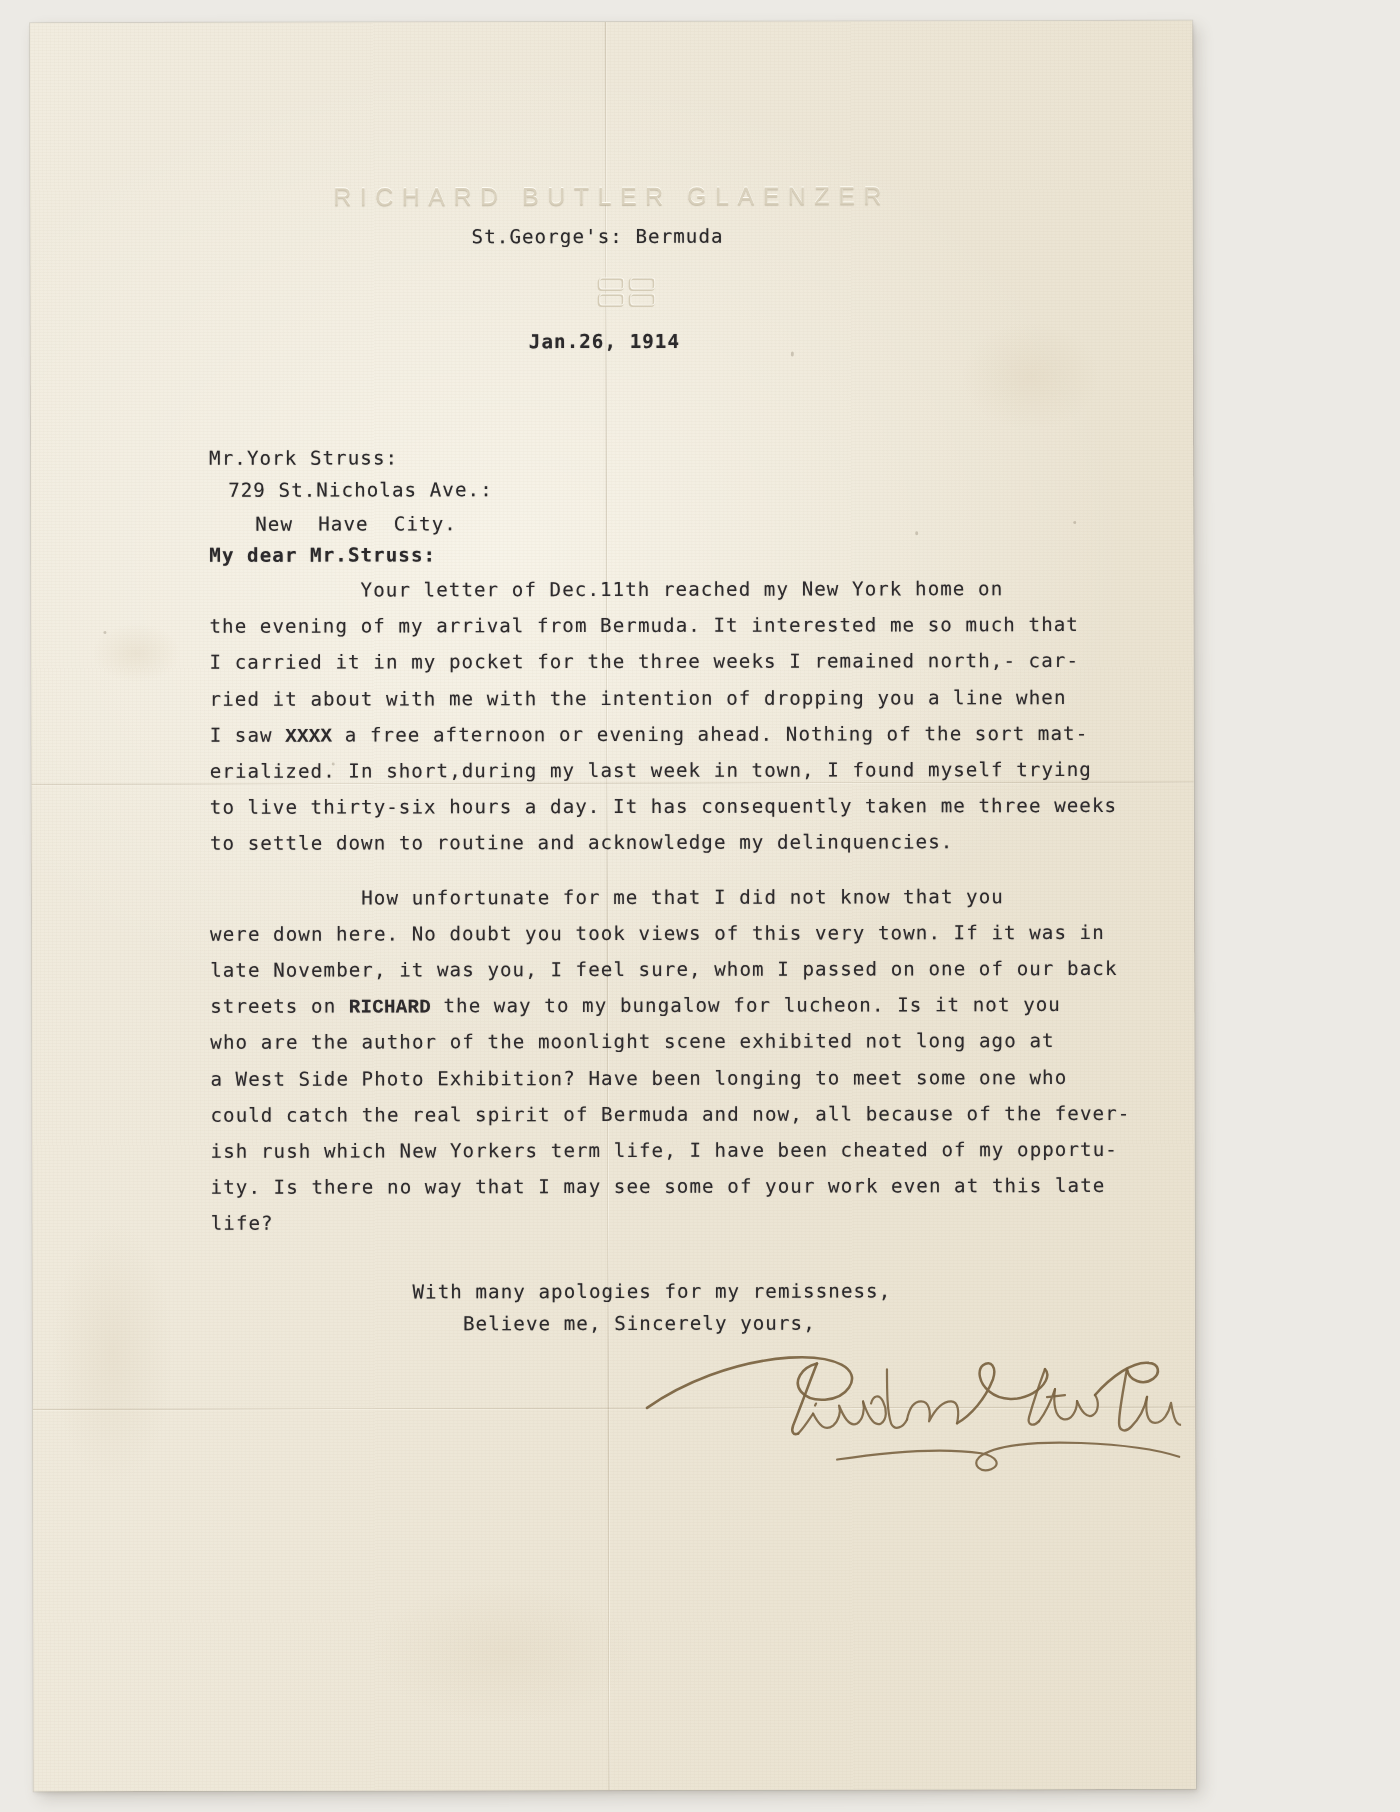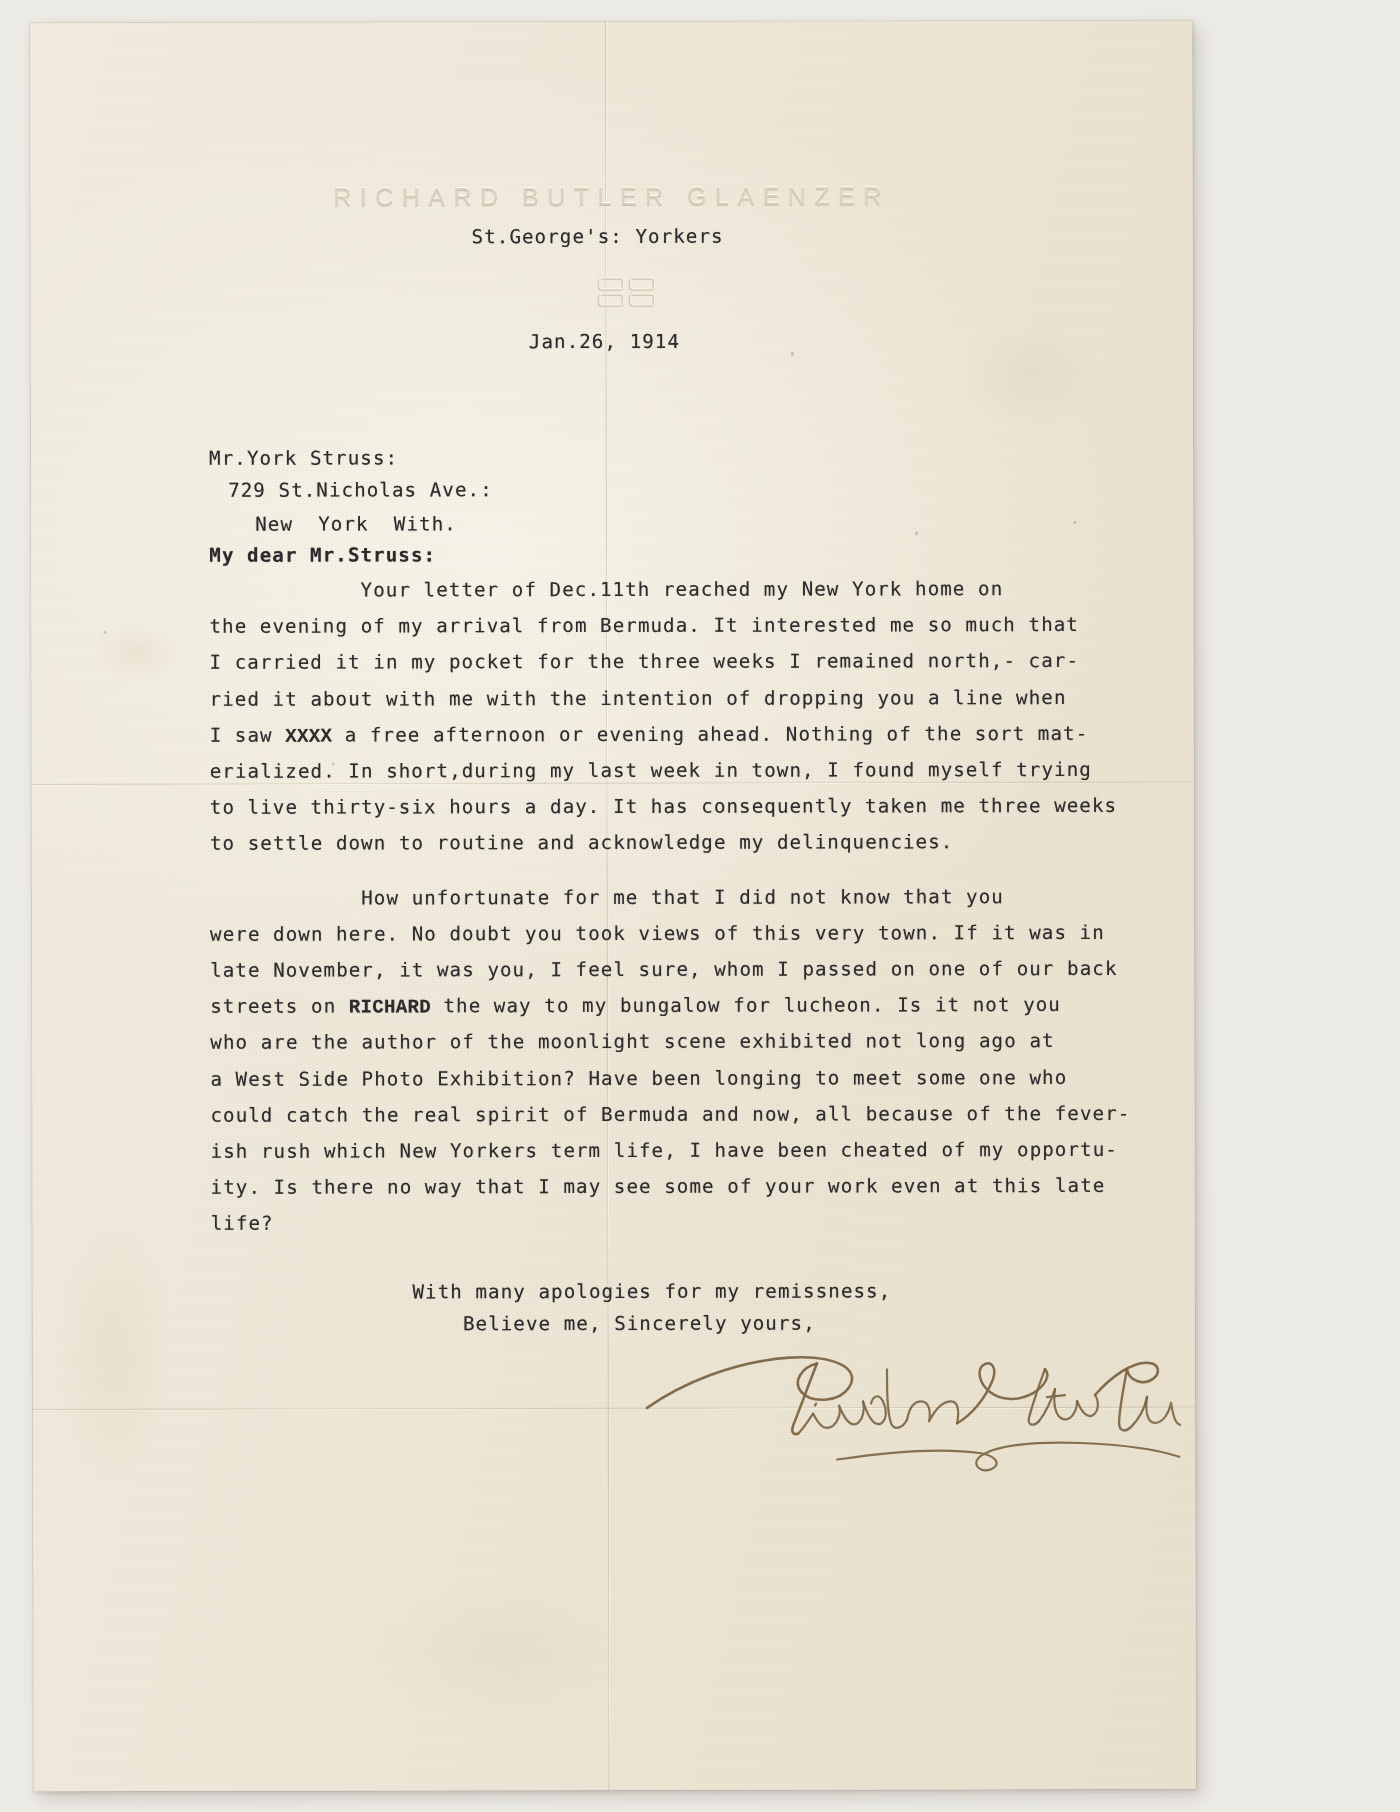--- a/index.html
+++ b/index.html
@@ -105,21 +105,21 @@
     position: absolute;
     font-family: "DejaVu Sans Mono", monospace;
     font-size: 19.2px;
     letter-spacing: 1.05px;
     color: #2c2a2c;
     white-space: pre;
     text-shadow: 0 0 1.1px rgba(44,42,44,0.42);
     user-select: none;
   }
 
-  #dateline     { left: 498px; top: 308px; }
+  #dateline     { left: 498px; top: 308px; font-weight: bold; }
   #placeline    { left: 441px; top: 203px; }
 
   #addr-line-1  { left: 178px; top: 424px; }
   #addr-line-2  { left: 197px; top: 456px; text-align: center; }
   #addr-line-3  { left: 224px; top: 490px; }
   #salutation   { left: 178px; top: 521px; font-weight: bold; }
 
   .body-line {
     position: absolute;
     left: 178px;
@@ -194,26 +194,26 @@
         <rect x="38" y="20" width="24" height="11" rx="3"></rect>
       </g>
       <g fill="none" stroke="rgba(255,253,246,0.85)" stroke-width="1">
         <rect x="8" y="3" width="24" height="11" rx="3"></rect>
         <rect x="39" y="3" width="24" height="11" rx="3"></rect>
         <rect x="8" y="19" width="24" height="11" rx="3"></rect>
         <rect x="39" y="19" width="24" height="11" rx="3"></rect>
       </g>
     </svg>
 
-    <div class="typed" id="placeline">St.George's: Yorkers</div>
+    <div class="typed" id="placeline">St.George's: Bermuda</div>
     <div class="typed" id="dateline">Jan.26, 1914</div>
 
     <div class="typed" id="addr-line-1">Mr.York Struss:</div>
     <div class="typed" id="addr-line-2">729 St.Nicholas Ave.:</div>
-    <div class="typed" id="addr-line-3">New  York  With.</div>
+    <div class="typed" id="addr-line-3">New  Have  City.</div>
     <div class="typed" id="salutation">My dear Mr.Struss:</div>
 
     <div id="paragraph-1">
         <div class="body-line" style="top: 556px;">            Your letter of Dec.11th reached my New York home on</div>
         <div class="body-line" style="top: 592.2px;">the evening of my arrival from Bermuda. It interested me so much that</div>
         <div class="body-line" style="top: 628.4px;">I carried it in my pocket for the three weeks I remained north,- car-</div>
         <div class="body-line" style="top: 664.6px;">ried it about with me with the intention of dropping you a line when</div>
         <div class="body-line" style="top: 700.8px;">I saw <span class="strike">XXXX</span> a free afternoon or evening ahead. Nothing of the sort mat-</div>
         <div class="body-line" style="top: 737px;">erialized. In short,during my last week in town, I found myself trying</div>
         <div class="body-line" style="top: 773.2px;">to live thirty-six hours a day. It has consequently taken me three weeks</div>

